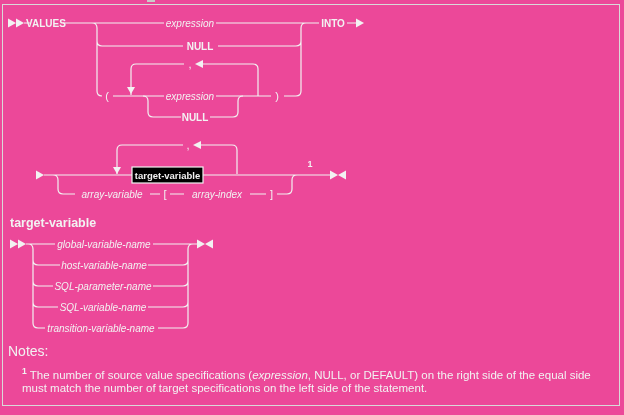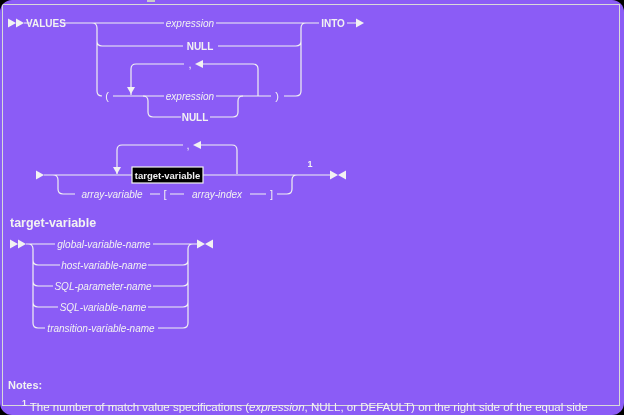--- a/index.html
+++ b/index.html
@@ -1,38 +1,38 @@
 <!DOCTYPE html>
 <html><head>
 <meta charset="utf-8">
 <style>
   html,body{margin:0;padding:0;background:#000;}
   .screen{
-    position:relative;width:624px;height:415px;background:#8b5cf6;
-    font-family:"Liberation Sans",sans-serif;overflow:hidden;border-radius:12px;
+    position:relative;width:624px;height:415px;background:#ec4899;
+    font-family:"Liberation Sans",sans-serif;overflow:hidden;
   }
   .frame{
     position:absolute;left:2px;top:4px;width:618px;height:402px;
     border:1px solid #d9d9d9;box-sizing:border-box;pointer-events:none;
   }
   .top-artifact{position:absolute;left:147px;top:0;width:8px;height:2px;background:#cacaca;}
   svg{position:absolute;left:0;top:0;}
   .rail{stroke:#f2f2f2;stroke-width:1.2;fill:none;stroke-linecap:butt;}
   .arrow{fill:#f2f2f2;stroke:none;}
   .kw{font:bold 10px "Liberation Sans",sans-serif;fill:#f2f2f2;}
   .var{font:italic 10px "Liberation Sans",sans-serif;fill:#f2f2f2;}
   .sym{font:11px "Liberation Sans",sans-serif;fill:#f2f2f2;}
   .boxlbl{font:bold 9.5px "Liberation Sans",sans-serif;fill:#f2f2f2;}
   .fnref{font:bold 9px "Liberation Sans",sans-serif;fill:#f2f2f2;}
   .fragheading{font:bold 12.5px "Liberation Sans",sans-serif;fill:#f2f2f2;}
   .fragbox{fill:#000;stroke:#f2f2f2;stroke-width:1.2;}
   .notes{
     position:absolute;left:8px;top:343px;width:606px;color:#f2f2f2;
   }
-  .notes-heading{font-weight:bold;font-size:11px;margin-top:36px;}
+  .notes-heading{font-weight:normal;font-size:14px;}
   .note-item{
     margin:6px 0 0 14px;width:578px;font-size:11.5px;line-height:13.5px;
   }
   .note-ref{font-weight:bold;font-size:8.5px;vertical-align:super;margin-right:3px;}
 </style>
 </head>
 <body>
 
 <div class="screen">
   <div class="frame"></div>
@@ -103,15 +103,15 @@
       <text class="var" x="104" y="268.5" text-anchor="middle">host-variable-name</text>
       <text class="var" x="103" y="289.5" text-anchor="middle">SQL-parameter-name</text>
       <text class="var" x="103" y="310.5" text-anchor="middle">SQL-variable-name</text>
       <text class="var" x="101" y="331.5" text-anchor="middle">transition-variable-name</text>
       <path class="arrow" d="M197,239.5 L205,244 197,248.5 Z M213,239.5 L205,244 213,248.5 Z"></path>
     </g>
   </svg>
 
   <div class="notes">
     <div class="notes-heading">Notes:</div>
-    <div class="note-item"><sup class="note-ref">1</sup><span>The number of match value specifications (</span><i>expression</i><span>, NULL, or DEFAULT) on the right side of the equal side must match the number of target specifications on the left side of the statement.</span></div>
+    <div class="note-item"><sup class="note-ref">1</sup><span>The number of source value specifications (</span><i>expression</i><span>, NULL, or DEFAULT) on the right side of the equal side must match the number of target specifications on the left side of the statement.</span></div>
   </div>
 </div>
 
 </body></html>

